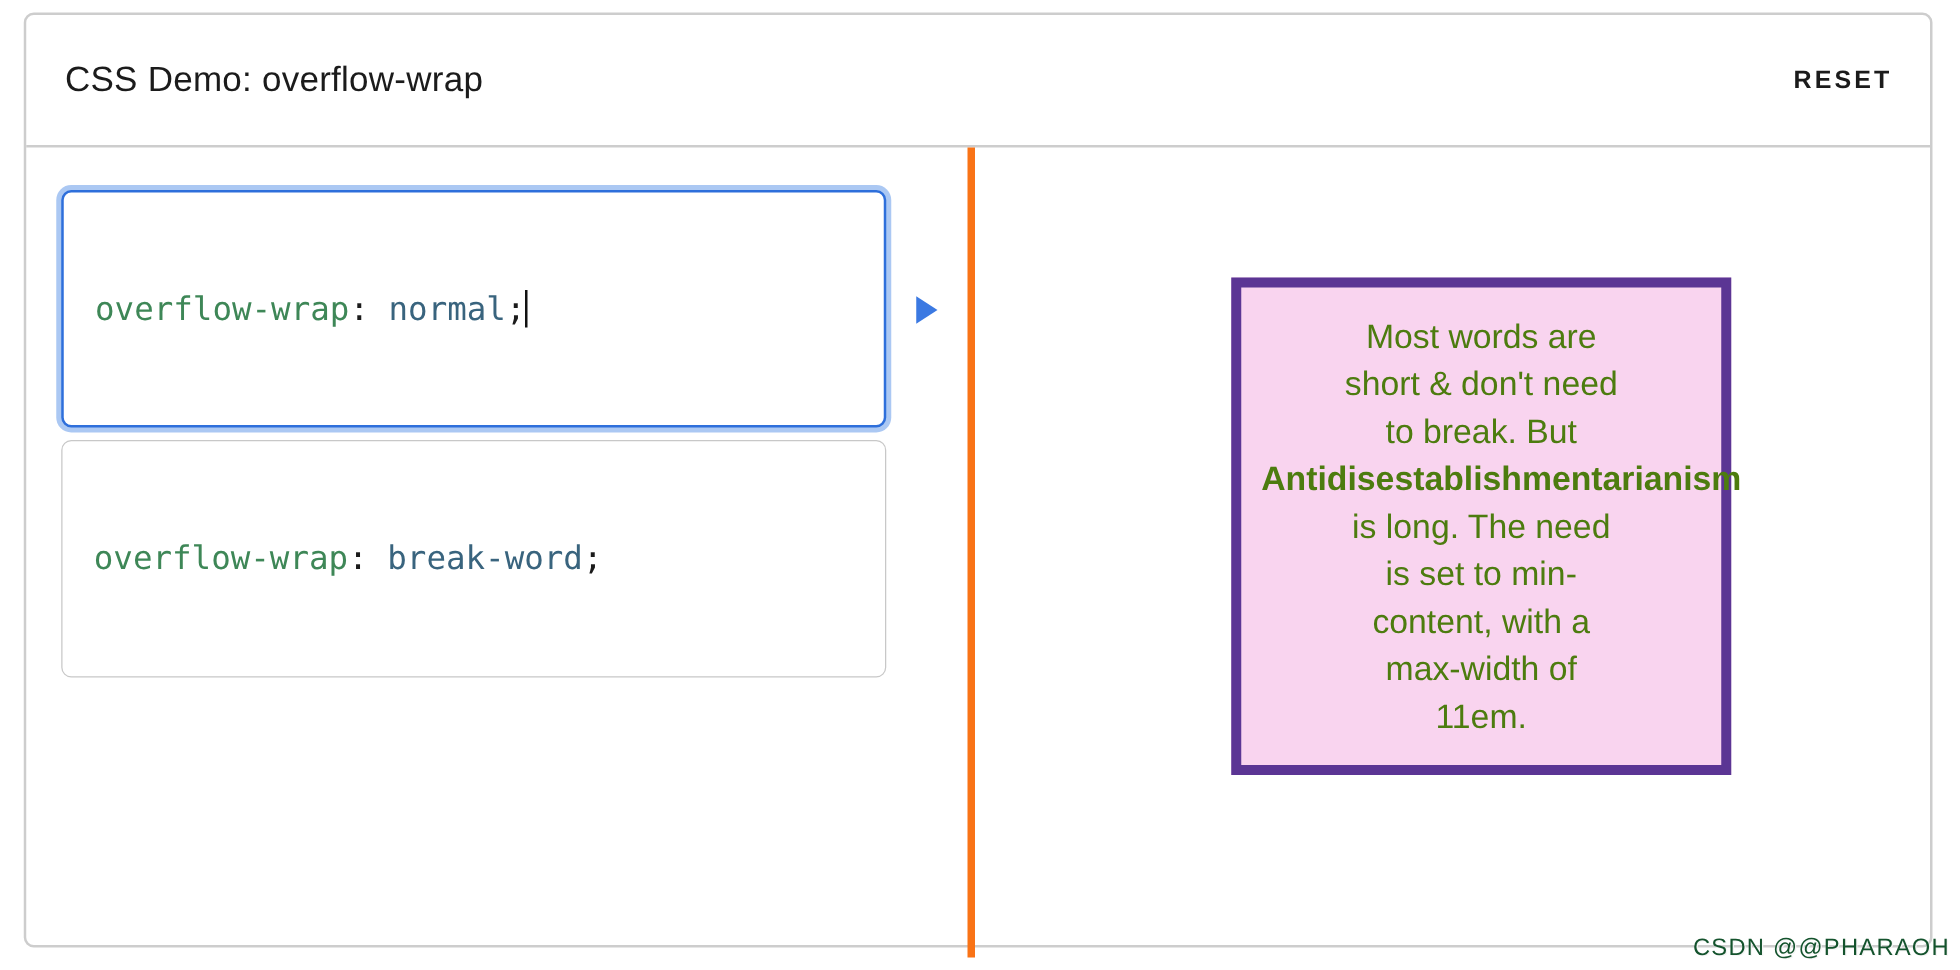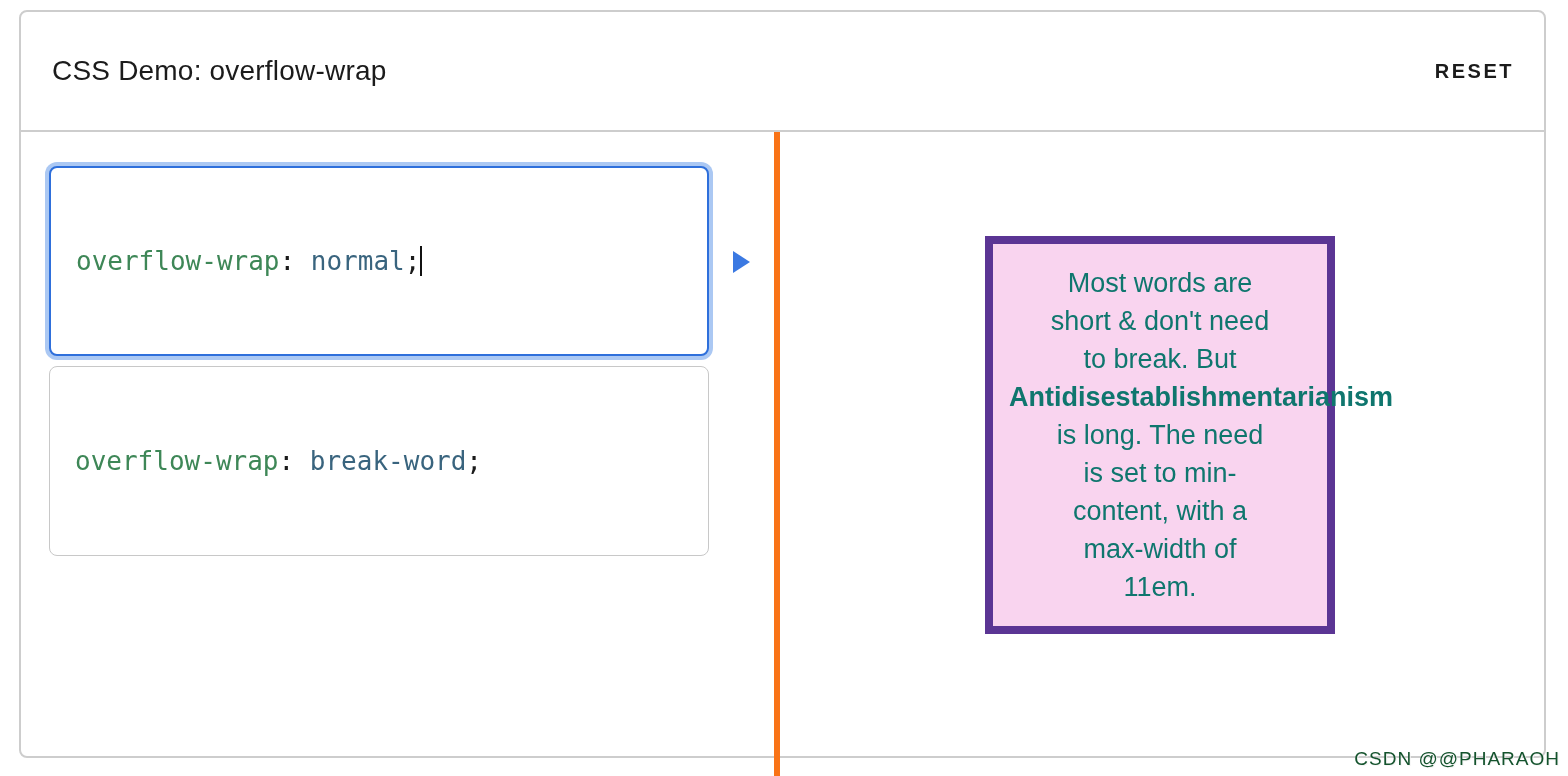--- a/index.html
+++ b/index.html
@@ -13,21 +13,21 @@
   .demo-container {
     position: absolute;
     left: 19px; top: 10px;
     width: 1527px; height: 748px;
     border: 2px solid #cdcdcd;
     border-radius: 8px;
     background: #ffffff;
   }
   
   .demo-header {
-    height: 120px;
+    height: 106px;
     display: flex;
     align-items: center;
     justify-content: space-between;
     padding: 0 30px 0 31px;
     border-bottom: 2px solid #cdcdcd;
   }
   .demo-title {
     font-size: 28px;
     color: #1b1b1b;
     font-weight: 400;
@@ -107,29 +107,29 @@
     width: 0; height: 0;
     border-left: 17px solid #3b79e2;
     border-top: 11px solid transparent;
     border-bottom: 11px solid transparent;
   }
   
   .output-box {
     position: absolute;
     left: 205px;
     top: 104px;
-    width: 350px;
+    width: 400px;
     height: 398px;
     background: #f9d4ef;
     border: 8px solid #5b3594;
     padding-top: 20px;
     text-align: center;
     font-size: 27px;
     line-height: 38px;
-    color: #0f766e;
+    color: #4d7c0f;
     overflow: visible;
   }
   .output-line { white-space: nowrap; }
   .output-line.bold {
     font-weight: 700;
     text-align: left;
     padding-left: 16px;
   }
   
   .watermark {

